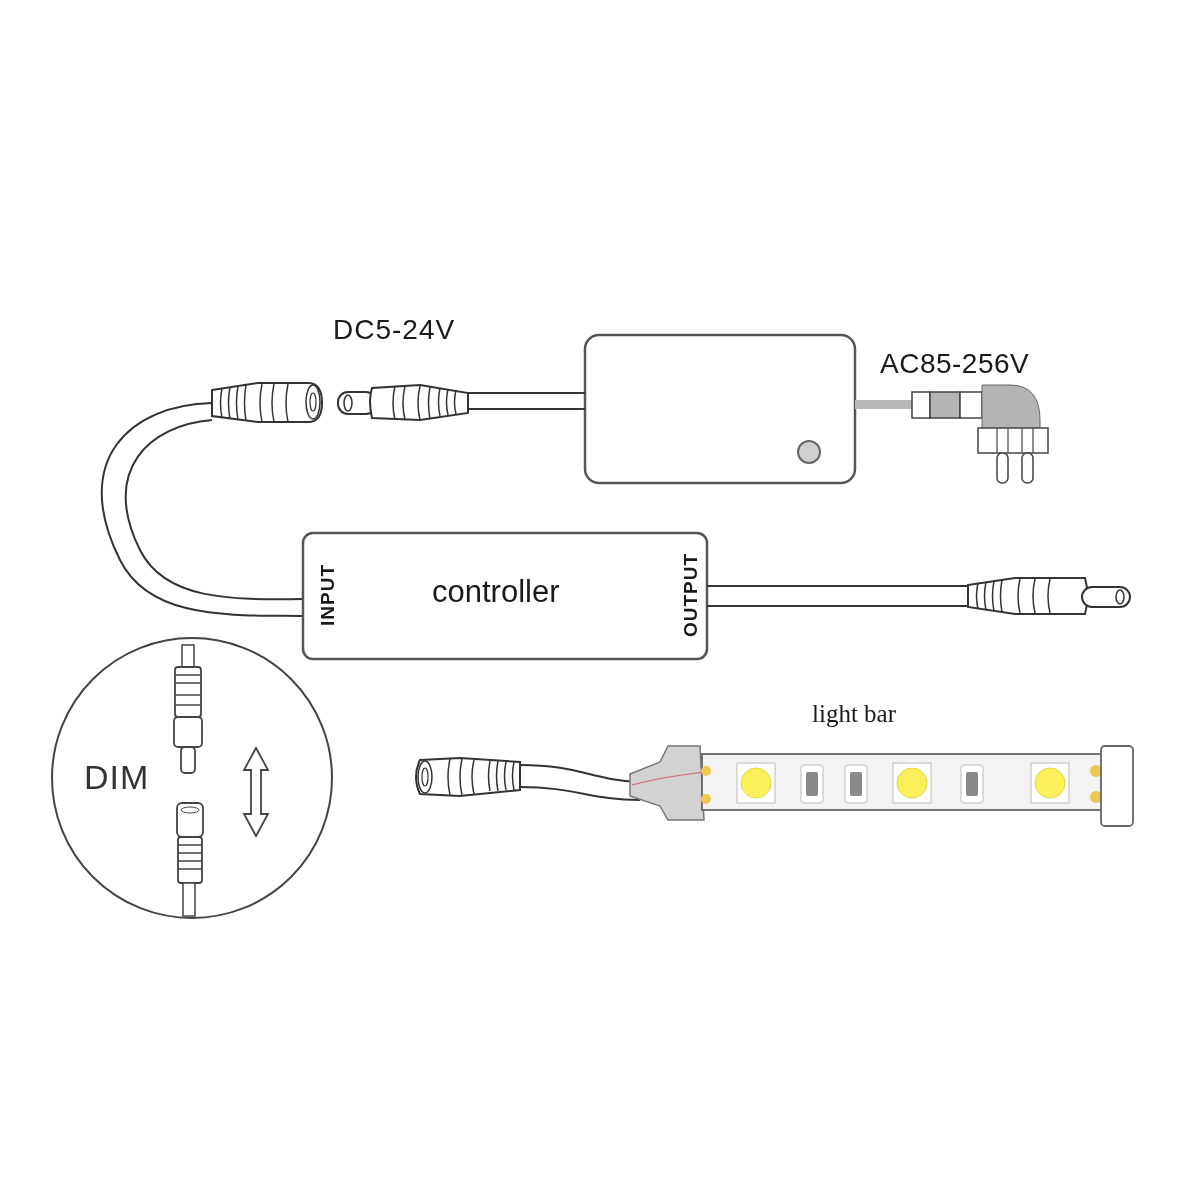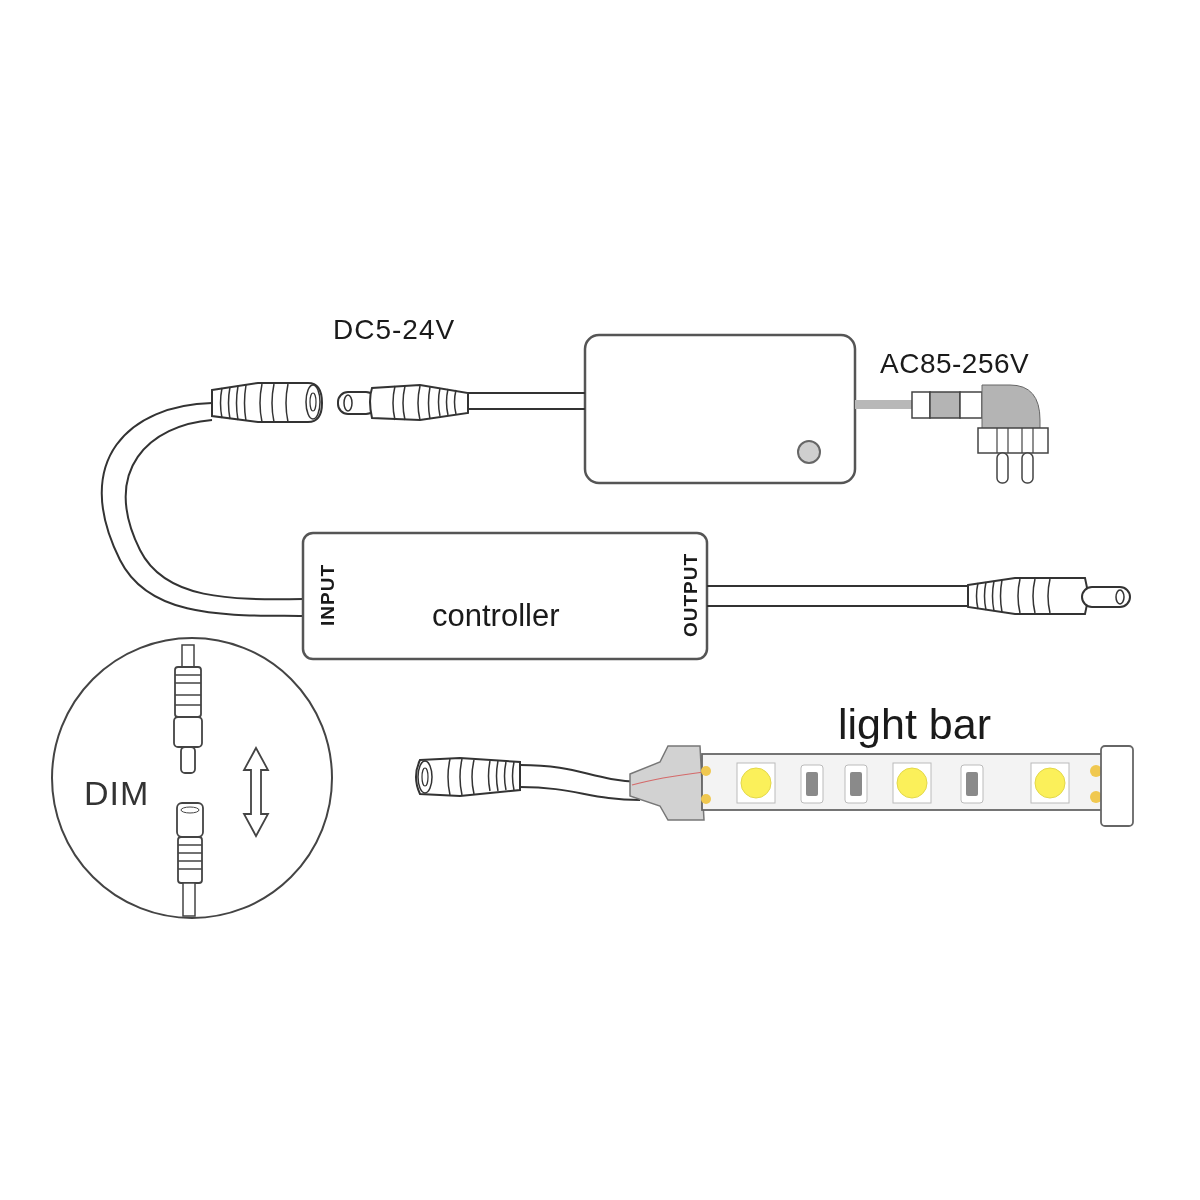--- a/index.html
+++ b/index.html
@@ -1,25 +1,25 @@
 <!DOCTYPE html>
 <html><head>
 <meta charset="utf-8">
 <style>
   html, body { margin:0; padding:0; background:#ffffff; }
   #stage { position:relative; width:1200px; height:1200px; overflow:hidden; background:#ffffff; }
   svg { position:absolute; left:0; top:0; }
   .lbl { position:absolute; font-family:"Liberation Sans", sans-serif; color:#1a1a1a; white-space:nowrap; }
   .lbl-dc { left:333px; top:314px; font-size:28px; letter-spacing:1px; }
   .lbl-ac { left:880px; top:348px; font-size:28px; letter-spacing:0.5px; }
-  .lbl-ctrl { left:432px; top:574px; font-size:31px;margin-top:24px; }
+  .lbl-ctrl { left:432px; top:574px; font-size:31px; }
   .lbl-input { left:283px; top:584px; font-size:19px; font-weight:bold; transform:rotate(-90deg); transform-origin:center; width:90px; text-align:center; letter-spacing:1px; }
   .lbl-output { left:641px; top:584px; font-size:19px; font-weight:bold; transform:rotate(-90deg); transform-origin:center; width:100px; text-align:center; letter-spacing:1px; }
-  .lbl-dim { left:84px; top:758px; font-size:34px; color:#333; letter-spacing:1px;margin-top:16px; }
-  .lbl-bar { left:838px; top:700px; font-size:43px; }
+  .lbl-dim { left:84px; top:758px; font-size:34px; color:#333; letter-spacing:1px; }
+  .lbl-bar { left:812px; top:700px; font-size:25px;font-family:Liberation Serif, serif; }
 </style>
 </head>
 <body>
 
 <div id="stage">
 <svg width="1200" height="1200" viewBox="0 0 1200 1200">
   <defs>
     <g id="ribs">
       <path d="M0,0 q-4,15 0,30" fill="none" stroke="#333" stroke-width="1.5"></path>
     </g>

